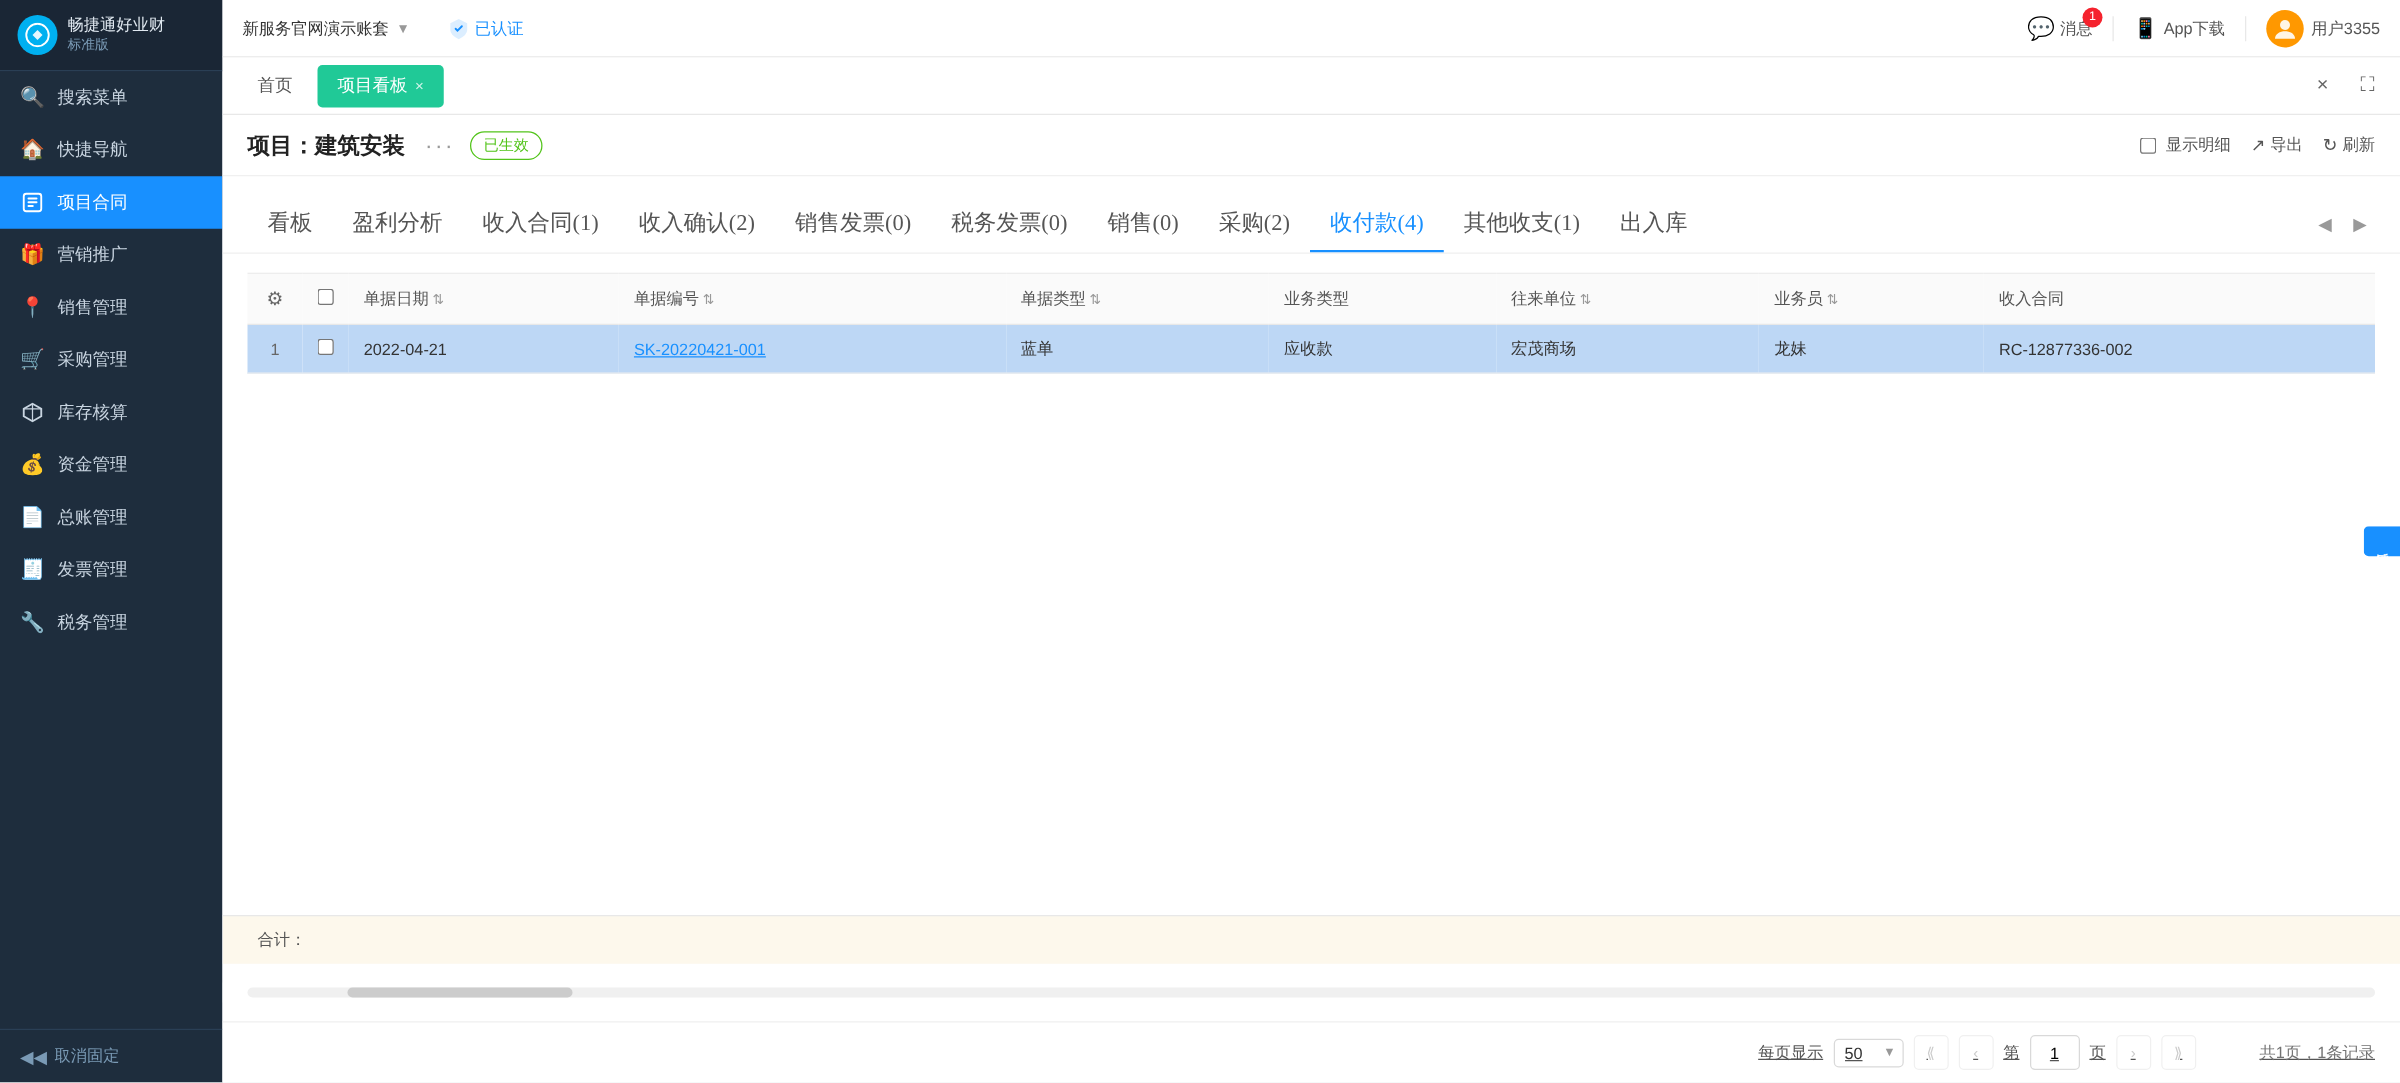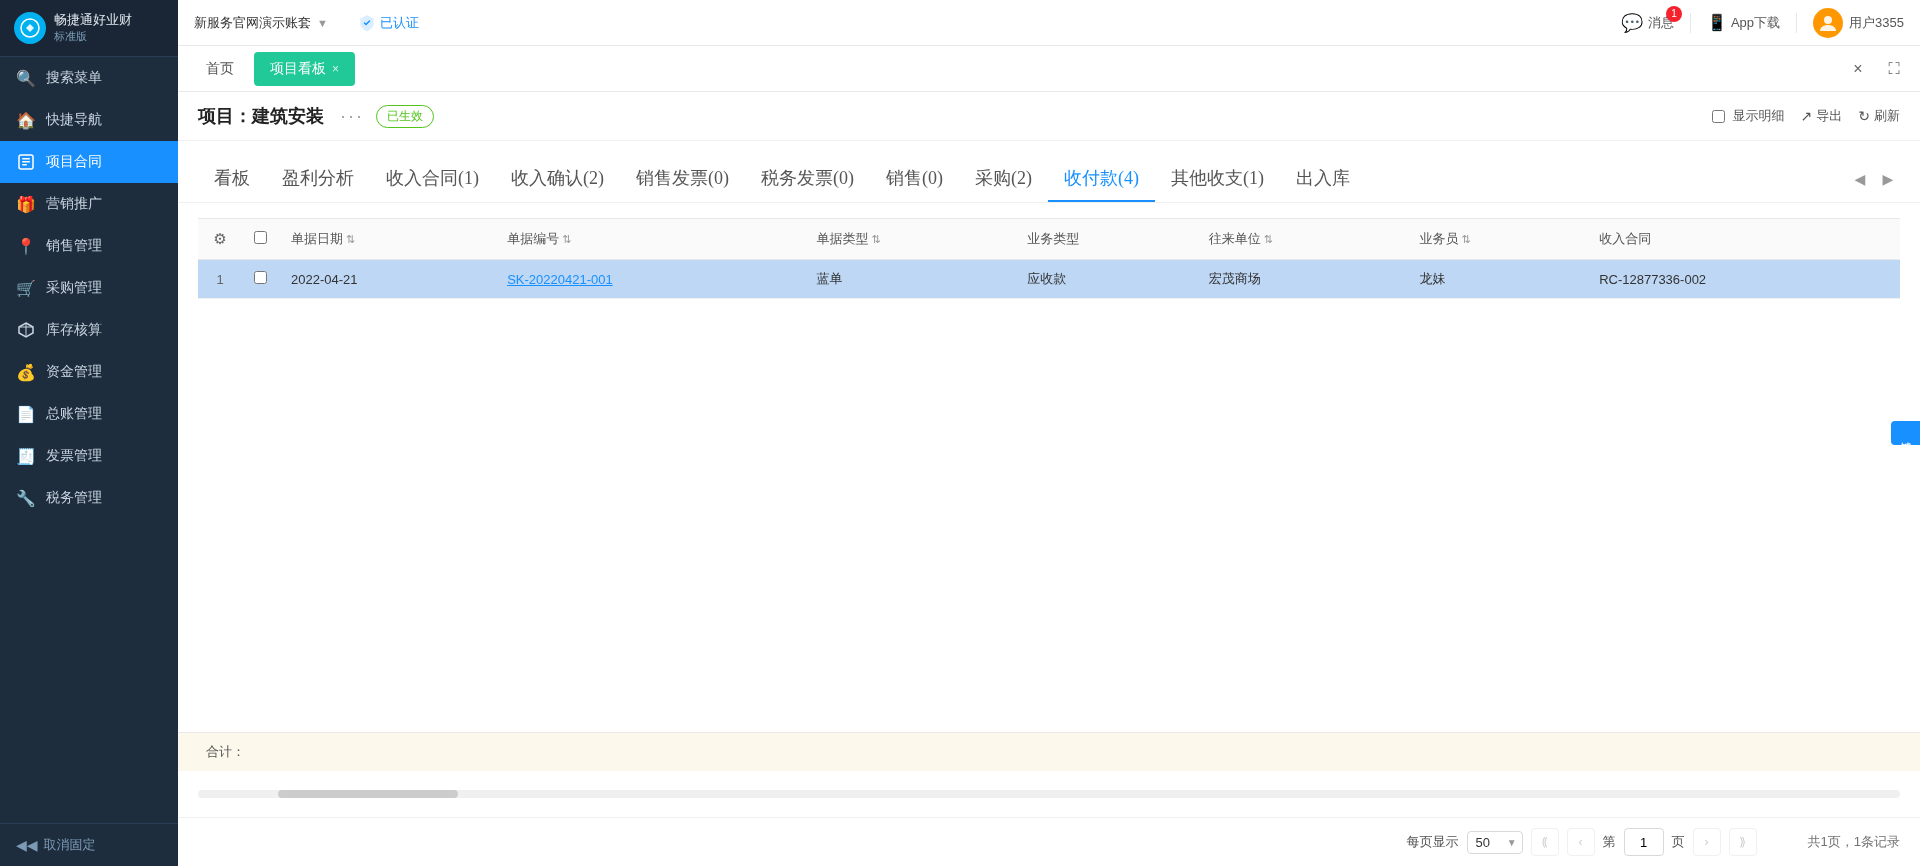--- a/index.html
+++ b/index.html
@@ -450,20 +450,21 @@
       display: flex;
       align-items: center;
       justify-content: flex-end;
       padding: 10px 20px;
       gap: 8px;
       font-size: 13px;
       color: #555;
       border-top: 1px solid #f0f0f0;
       flex-shrink: 0;
       background: white;
+      text-decoration: underline;
     }
     .page-size-select {
       border: 1px solid #d9d9d9;
       border-radius: 4px;
       padding: 3px 24px 3px 8px;
       font-size: 13px;
       color: #333;
       background: white;
       cursor: pointer;
       appearance: none;

